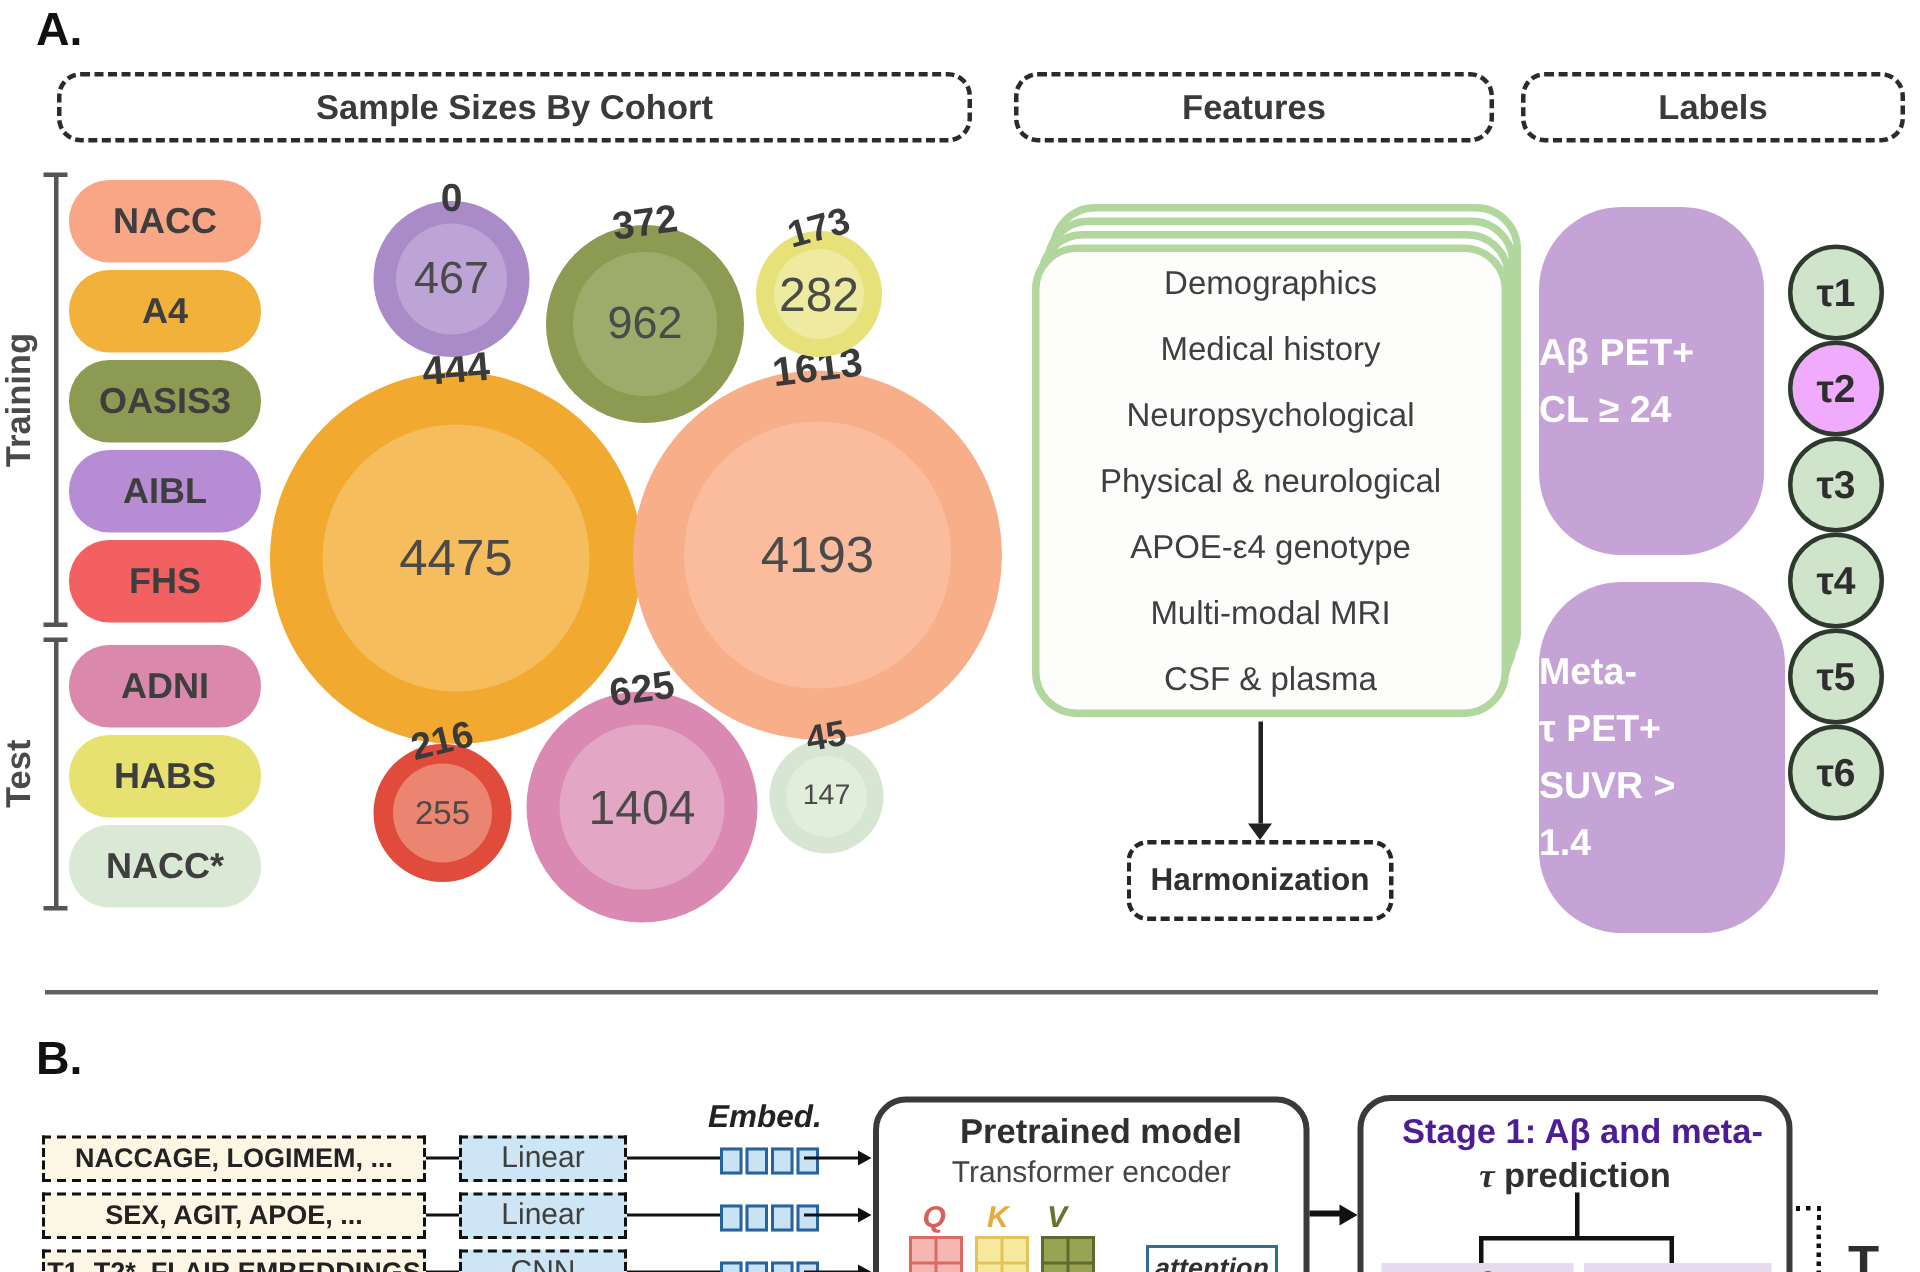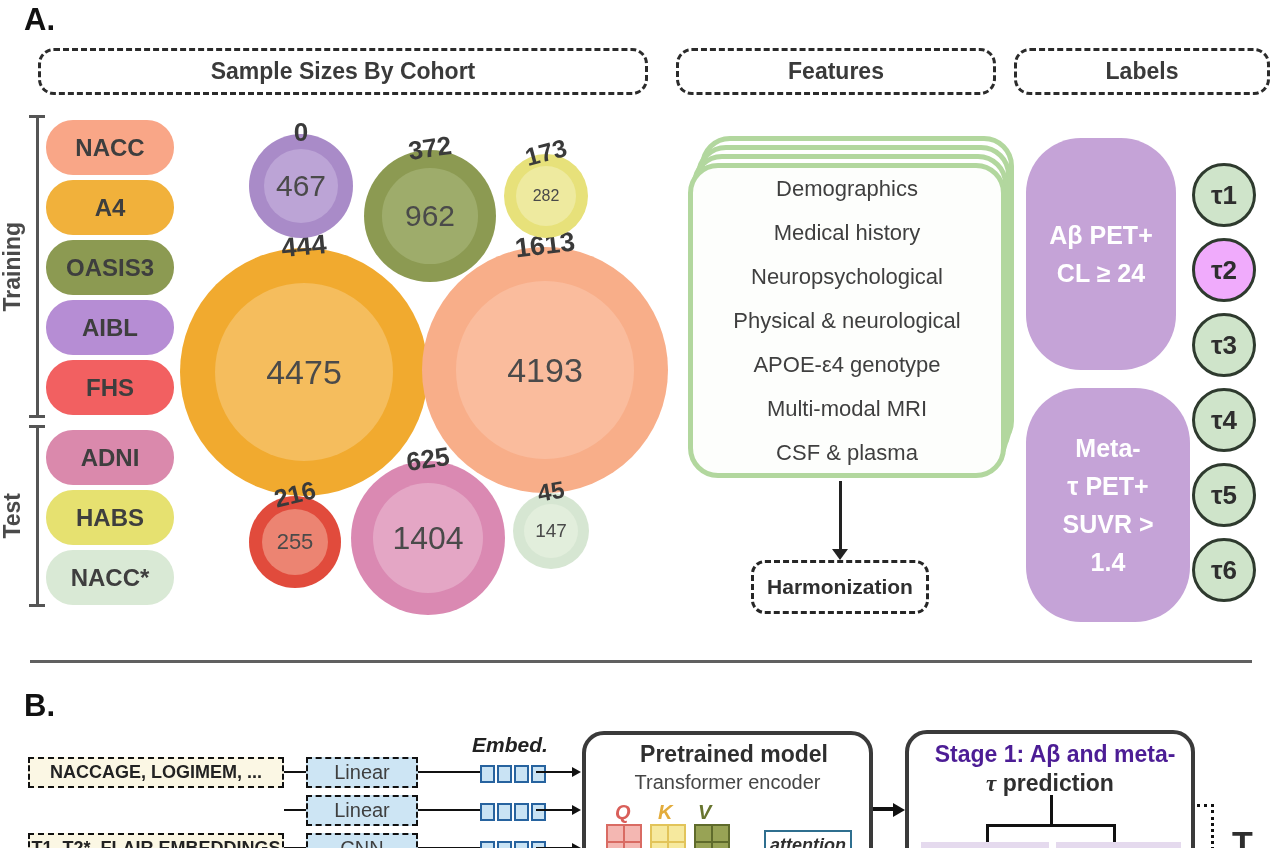--- a/index.html
+++ b/index.html
@@ -17,21 +17,21 @@
   .bubble{position:absolute;border-radius:50%;}
   .bubble-inner{position:absolute;left:14%;top:14%;width:72%;height:72%;border-radius:50%;}
   .bubble-value{position:absolute;left:0;top:0;width:100%;height:100%;display:flex;align-items:center;justify-content:center;color:#4a4a4a;}
   .bubble-top{position:absolute;left:50%;top:0;transform:translate(-50%,-55%);font-weight:bold;color:#3a3a3a;white-space:nowrap;}
   .echo{border:5px solid #b2d79e;border-radius:30px;background:transparent;box-sizing:border-box;}
   .fcard{border:5px solid #b2d79e;border-radius:30px;background:#fdfefc;box-sizing:border-box;
          display:flex;flex-direction:column;align-items:center;justify-content:center;}
   .fitem{font-size:22px;color:#3f3f3f;line-height:44px;white-space:nowrap;}
   .harmo{border:3.5px dashed #262626;border-radius:14px;background:#fff;display:flex;align-items:center;justify-content:center;
          font-weight:bold;font-size:21px;color:#2f2f2f;box-sizing:border-box;}
-  .lbox{border-radius:55px;display:flex;flex-direction:column;align-items:center;justify-content:center;}
+  .lbox{border-radius:55px;display:flex;flex-direction:column;align-items:flex-start;justify-content:center;}
   .lbox div{color:#fff;font-weight:bold;font-size:25px;line-height:38px;}
   .tau{width:64px;height:64px;border-radius:50%;border:3px solid #2e3a2e;box-sizing:border-box;
        display:flex;align-items:center;justify-content:center;font-weight:bold;font-size:26px;color:#2e2e2e;}
   .inrow{position:relative;width:560px;height:31px;}
   .inbox{position:absolute;left:0;top:0;width:256px;height:31px;border:2px dashed #111;background:#fbf7e4;
          display:flex;align-items:center;justify-content:center;font-weight:bold;font-size:18px;color:#222;box-sizing:border-box;}
   .projbox{position:absolute;left:278px;top:0;width:112px;height:31px;border:2px dashed #111;background:#cde5f4;
          display:flex;align-items:center;justify-content:center;font-size:20px;color:#3f3f3f;box-sizing:border-box;}
   .hline{position:absolute;background:#111;height:2px;}
   .tokens{position:absolute;left:452px;top:8px;display:flex;gap:2px;}
@@ -111,21 +111,21 @@
         <div class="bubble-value" style="font-size: 30px;">467</div>
         <div class="bubble-top" style="font-size: 26px; transform: translate(-50%, -55%) rotate(0deg);">0</div>
       </div>
       <div class="bubble" style="left: 249px; top: 496px; width: 92px; height: 92px; background: rgb(225, 75, 60);">
         <div class="bubble-inner" style="background: rgb(236, 132, 114);"></div>
         <div class="bubble-value" style="font-size: 22px;">255</div>
         <div class="bubble-top" style="font-size: 25px; transform: translate(-50%, -55%) rotate(-14deg);">216</div>
       </div>
       <div class="bubble" style="left: 504px; top: 154px; width: 84px; height: 84px; background: rgb(231, 225, 122);">
         <div class="bubble-inner" style="background: rgb(238, 234, 159);"></div>
-        <div class="bubble-value" style="font-size: 16px;">282</div>
+        <div class="bubble-value" style="font-size: 32px;">282</div>
         <div class="bubble-top" style="font-size: 25px; transform: translate(-50%, -55%) rotate(-15deg);">173</div>
       </div>
       <div class="bubble" style="left: 513px; top: 493px; width: 76px; height: 76px; background: rgb(214, 230, 210);">
         <div class="bubble-inner" style="background: rgb(226, 238, 220);"></div>
         <div class="bubble-value" style="font-size: 19px;">147</div>
         <div class="bubble-top" style="font-size: 24px; transform: translate(-50%, -55%) rotate(-10deg);">45</div>
       </div>
     </div>
 
   <div class="abs echo" style="left:700px;top:136px;width:314px;height:315px;"></div>
@@ -150,21 +150,21 @@
       <div>Aβ PET+</div>
       <div>CL ≥ 24</div>
     </div>
   <div id="label-box-1" class="abs lbox" style="left: 1026px; top: 388px; width: 164px; height: 234px; background: rgb(197, 163, 215);">
       <div>Meta-</div>
       <div>τ PET+</div>
       <div>SUVR &gt;</div>
       <div>1.4</div>
     </div>
 
-  <div id="tau-col" class="abs" style="left:1192px;top:163px;display:flex;flex-direction:column;gap:11px;">
+  <div id="tau-col" class="abs" style="left:1192px;top:163px;display:flex;flex-direction:column;">
       <div class="tau" style="background: rgb(207, 228, 202);">τ1</div>
       <div class="tau" style="background: #f0abfc;">τ2</div>
       <div class="tau" style="background: rgb(207, 228, 202);">τ3</div>
       <div class="tau" style="background: rgb(207, 228, 202);">τ4</div>
       <div class="tau" style="background: rgb(207, 228, 202);">τ5</div>
       <div class="tau" style="background: rgb(207, 228, 202);">τ6</div>
     </div>
 
   <div class="abs" style="left:30px;top:660px;width:1222px;height:3px;background:#606060;"></div>
 
@@ -181,20 +181,21 @@
         <div class="tokens">
           <div class="token"></div>
           <div class="token"></div>
           <div class="token"></div>
           <div class="token"></div>
         </div>
         <div class="hline" style="left: 508px; top: 14px; width: 36px;"></div>
         <div class="arrowhead-r" style="left: 544px; top: 9.5px;"></div>
       </div>
       <div class="inrow">
+        <div class="inbox">SEX, AGIT, APOE, ...</div>
         <div class="hline" style="left: 256px; top: 14px; width: 22px;"></div>
         <div class="projbox">Linear</div>
         <div class="hline" style="left: 390px; top: 14px; width: 62px;"></div>
         <div class="tokens">
           <div class="token"></div>
           <div class="token"></div>
           <div class="token"></div>
           <div class="token"></div>
         </div>
         <div class="hline" style="left: 508px; top: 14px; width: 36px;"></div>

